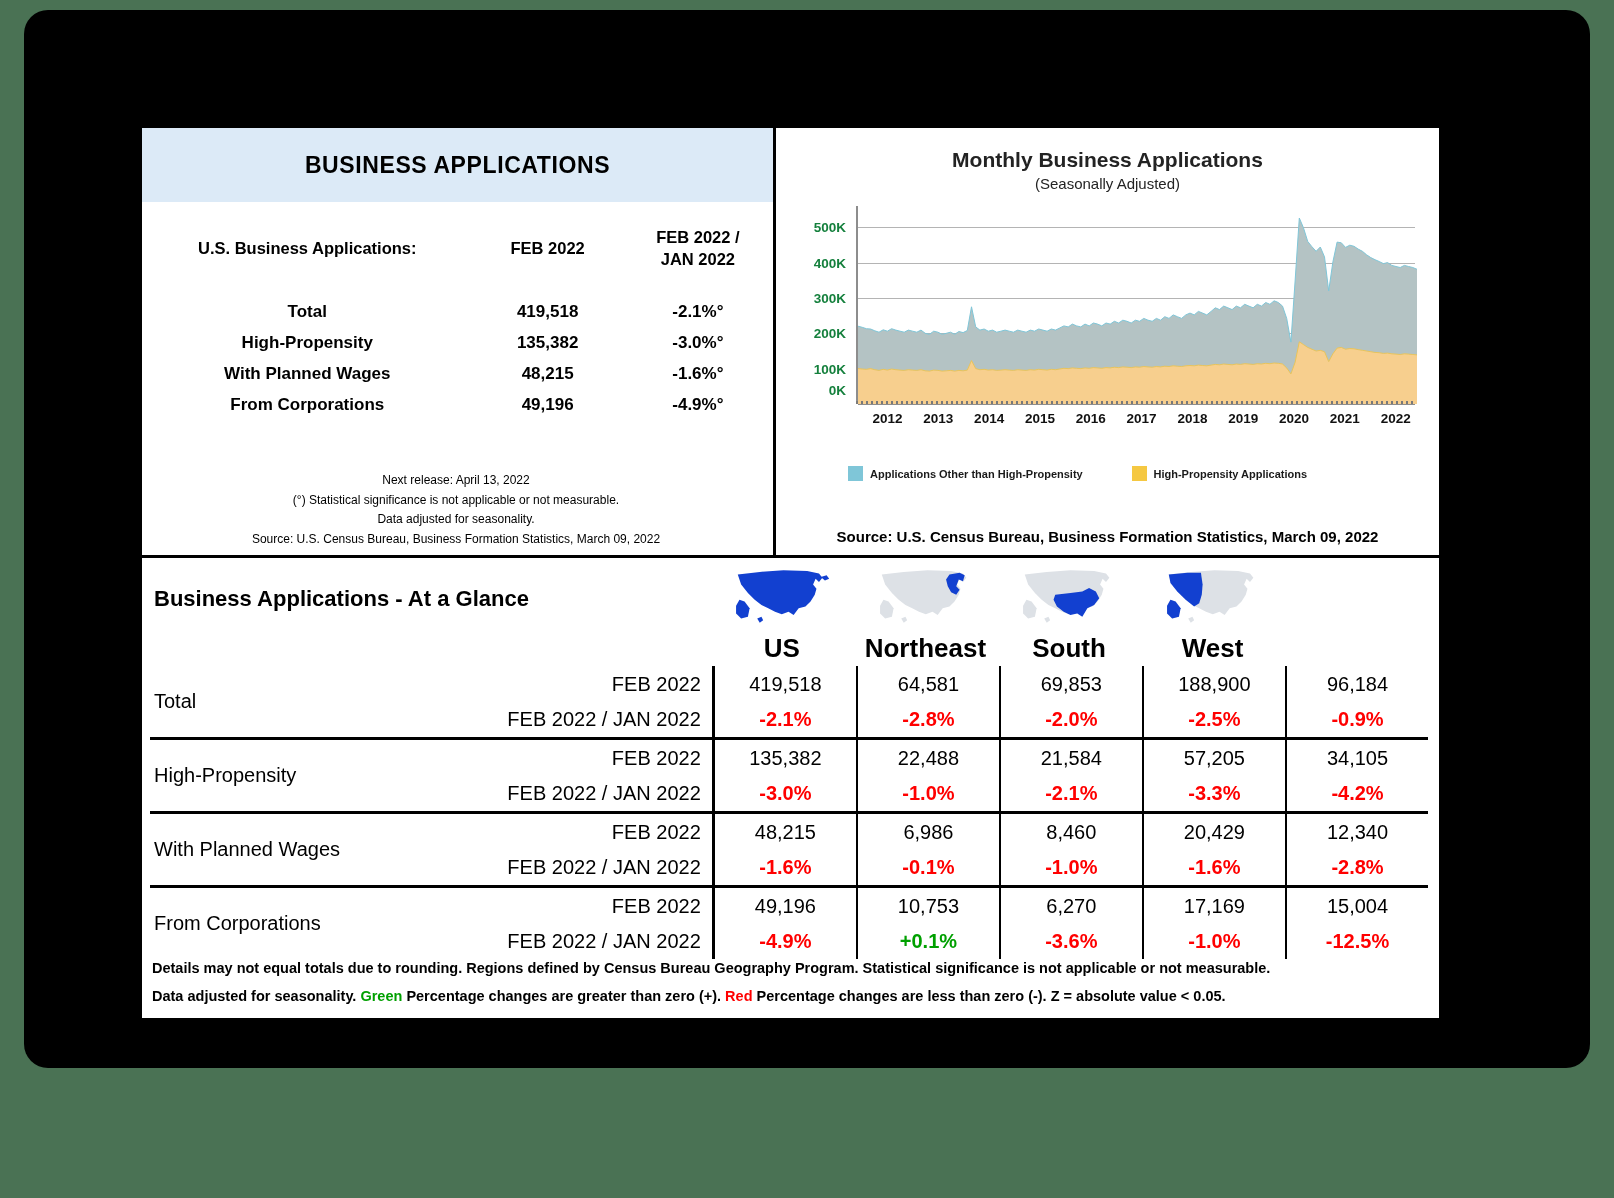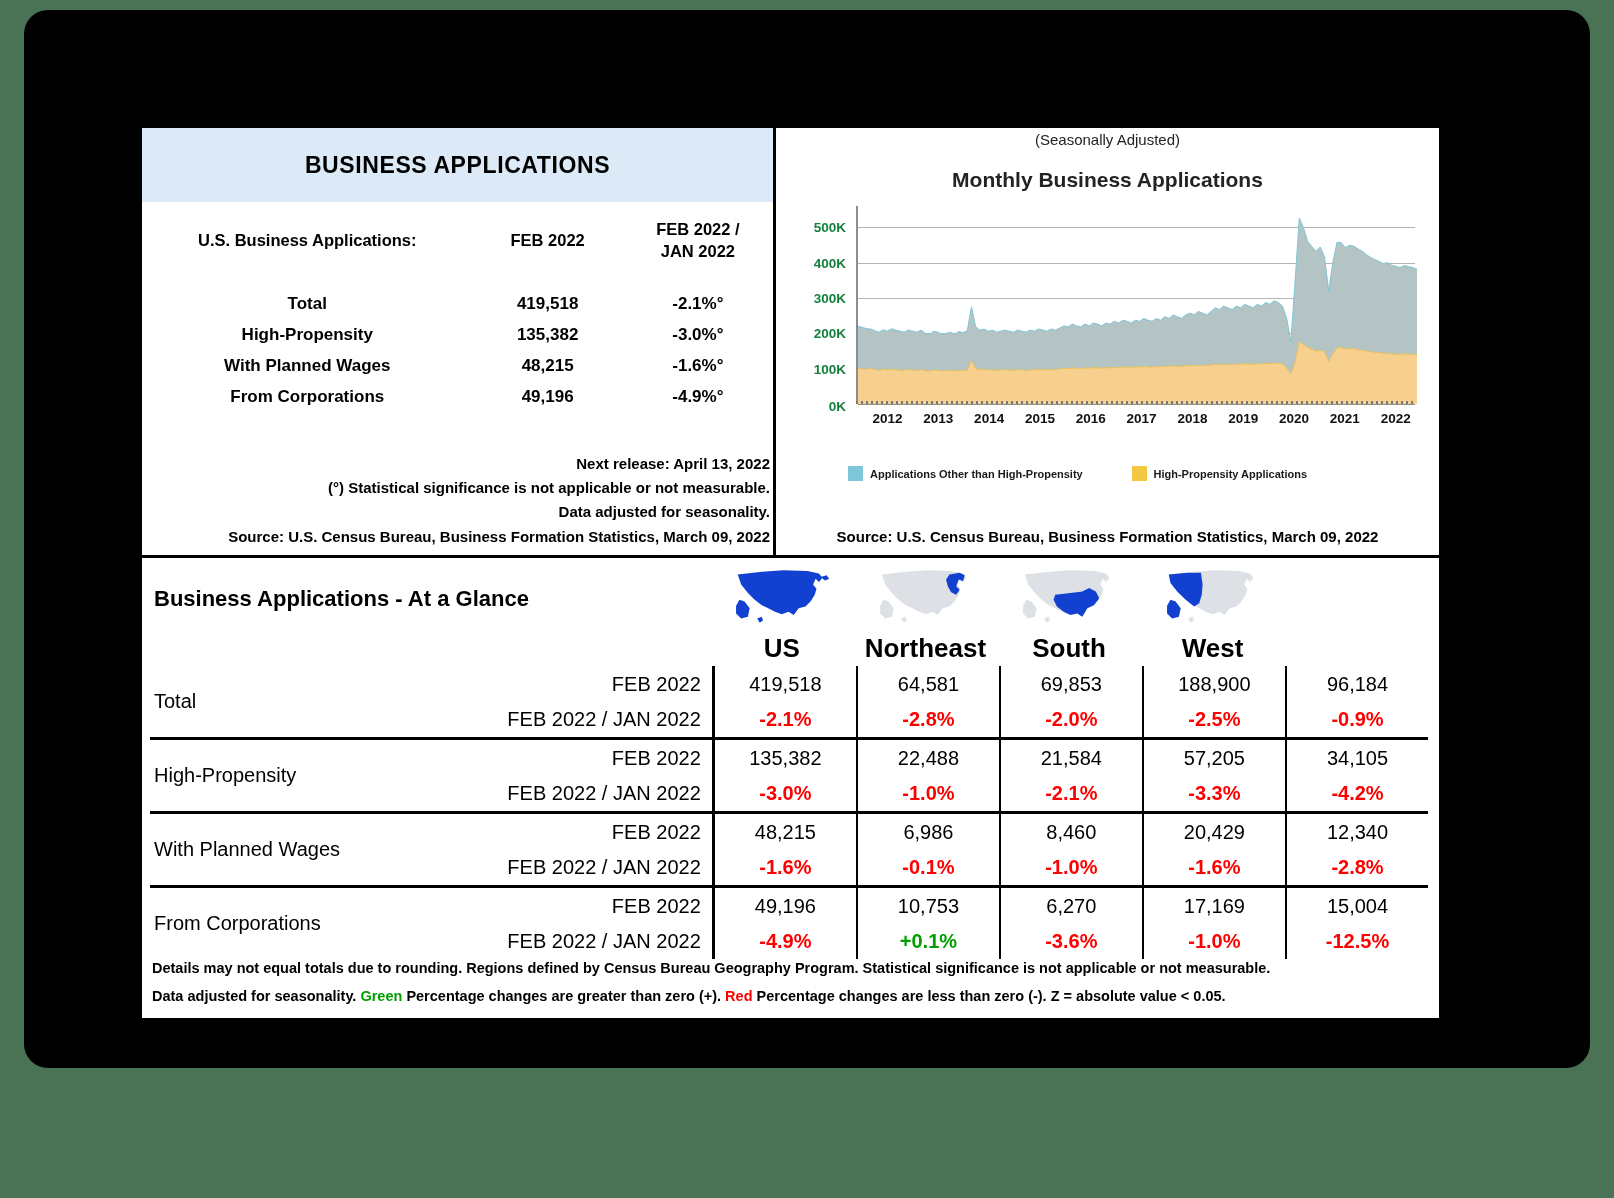--- a/index.html
+++ b/index.html
@@ -57,21 +57,21 @@
   #panel-left-title {
     font-size: 23px;
     font-weight: bold;
     letter-spacing: 0.6px;
     color: #000;
   }
 
   .lt-table {
     width: 100%;
     border-collapse: collapse;
-    margin-top: 16px;
+    margin-top: 24px;
   }
   .lt-table td { padding: 0; }
   .lt-head-label {
     width: 330px;
     font-size: 16.5px;
     font-weight: bold;
     text-align: center;
     vertical-align: middle;
     color: #000;
   }
@@ -108,25 +108,24 @@
   .lt-spacer td { height: 26px; }
 
   .lt-notes {
     position: absolute;
     left: 0;
     right: 3px;
     bottom: 6px;
     text-align: center;
   }
   .lt-note {
-    font-size: 15px;
-    font-weight: bold;
+    font-size: 12px;
+    font-weight: normal;
     color: #000;
     line-height: 1.62;
-    text-align: right;
   }
 
   
   #panel-right {
     position: absolute;
     left: 634px;
     top: 0px;
     width: 663px;
     height: 430px;
     background: #ffffff;
@@ -370,22 +369,22 @@
 
       <div class="lt-notes">
         <div class="lt-note">Next release: April 13, 2022</div>
         <div class="lt-note">(°) Statistical significance is not applicable or not measurable.</div>
         <div class="lt-note">Data adjusted for seasonality.</div>
         <div class="lt-note">Source: U.S. Census Bureau, Business Formation Statistics, March 09, 2022</div>
       </div>
     </div>
 
     <div id="panel-right">
+      <div id="chart-title">Monthly Business Applications</div>
       <div id="chart-subtitle">(Seasonally Adjusted)</div>
-      <div id="chart-title">Monthly Business Applications</div>
 
       <div id="chart-area">
         <div id="y-axis"></div>
         <div id="plot">
             <div class="gridline" style="top: 198px; background: rgb(141, 141, 141);"></div>
             <div class="gridline" style="top: 162.643px;"></div>
             <div class="gridline" style="top: 127.286px;"></div>
             <div class="gridline" style="top: 91.9286px;"></div>
             <div class="gridline" style="top: 56.5714px;"></div>
             <div class="gridline" style="top: 21.2143px;"></div>
@@ -403,21 +402,21 @@
             <div class="x-tick" style="left: 133.144px;">2014</div>
             <div class="x-tick" style="left: 183.962px;">2015</div>
             <div class="x-tick" style="left: 234.78px;">2016</div>
             <div class="x-tick" style="left: 285.598px;">2017</div>
             <div class="x-tick" style="left: 336.416px;">2018</div>
             <div class="x-tick" style="left: 387.235px;">2019</div>
             <div class="x-tick" style="left: 438.053px;">2020</div>
             <div class="x-tick" style="left: 488.871px;">2021</div>
             <div class="x-tick" style="left: 539.689px;">2022</div>
           </div>
-      <div class="y-tick" style="top: 200px;">0K</div>
+      <div class="y-tick" style="top: 184px;">0K</div>
           <div class="y-tick" style="top: 162.643px;">100K</div>
           <div class="y-tick" style="top: 127.286px;">200K</div>
           <div class="y-tick" style="top: 91.9286px;">300K</div>
           <div class="y-tick" style="top: 56.5714px;">400K</div>
           <div class="y-tick" style="top: 21.2143px;">500K</div>
         </div>
 
       <div id="chart-legend">
         <div class="legend-item" style="flex:1">
           <span class="legend-swatch" style="background: rgb(127, 198, 216);"></span>

